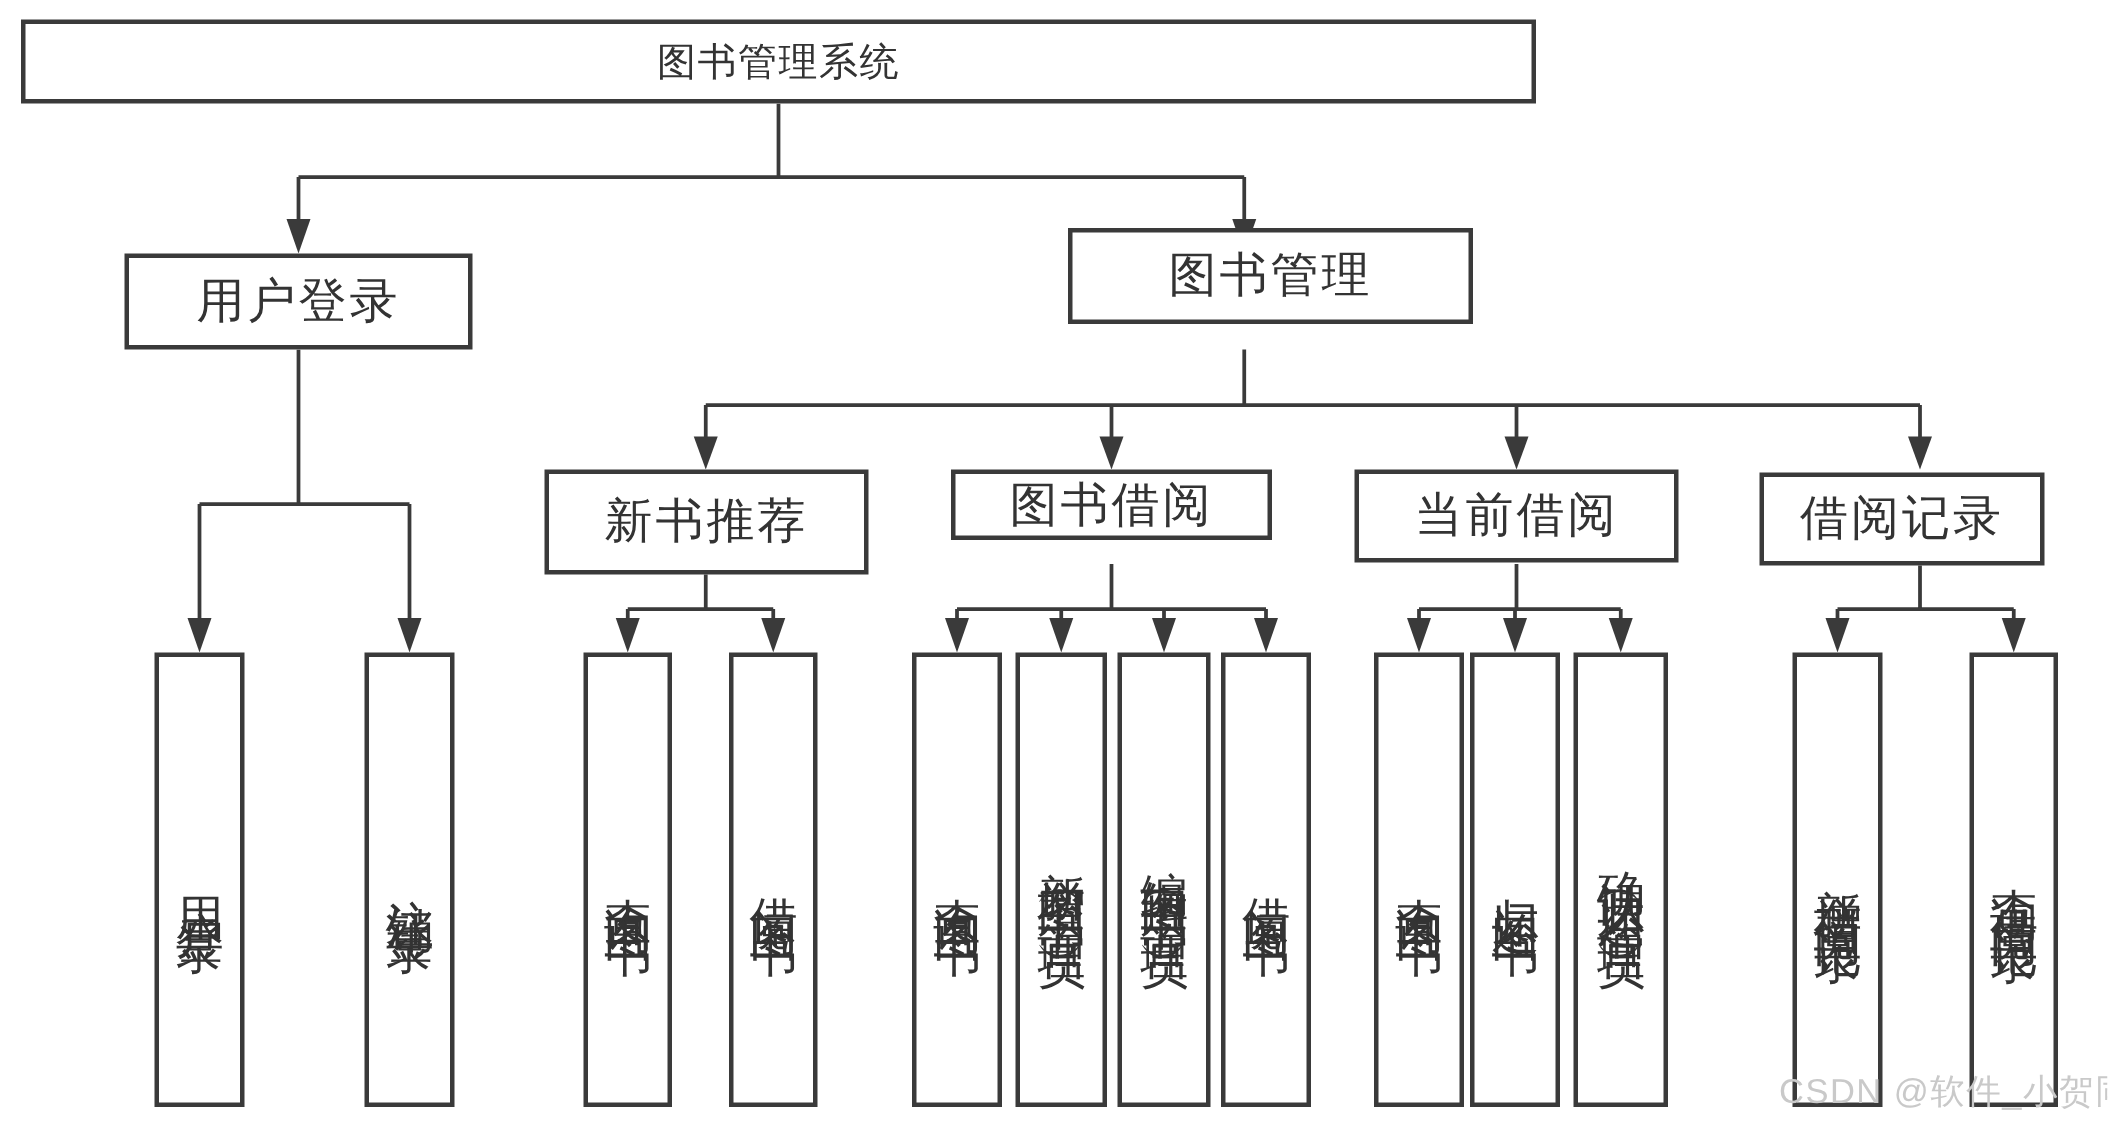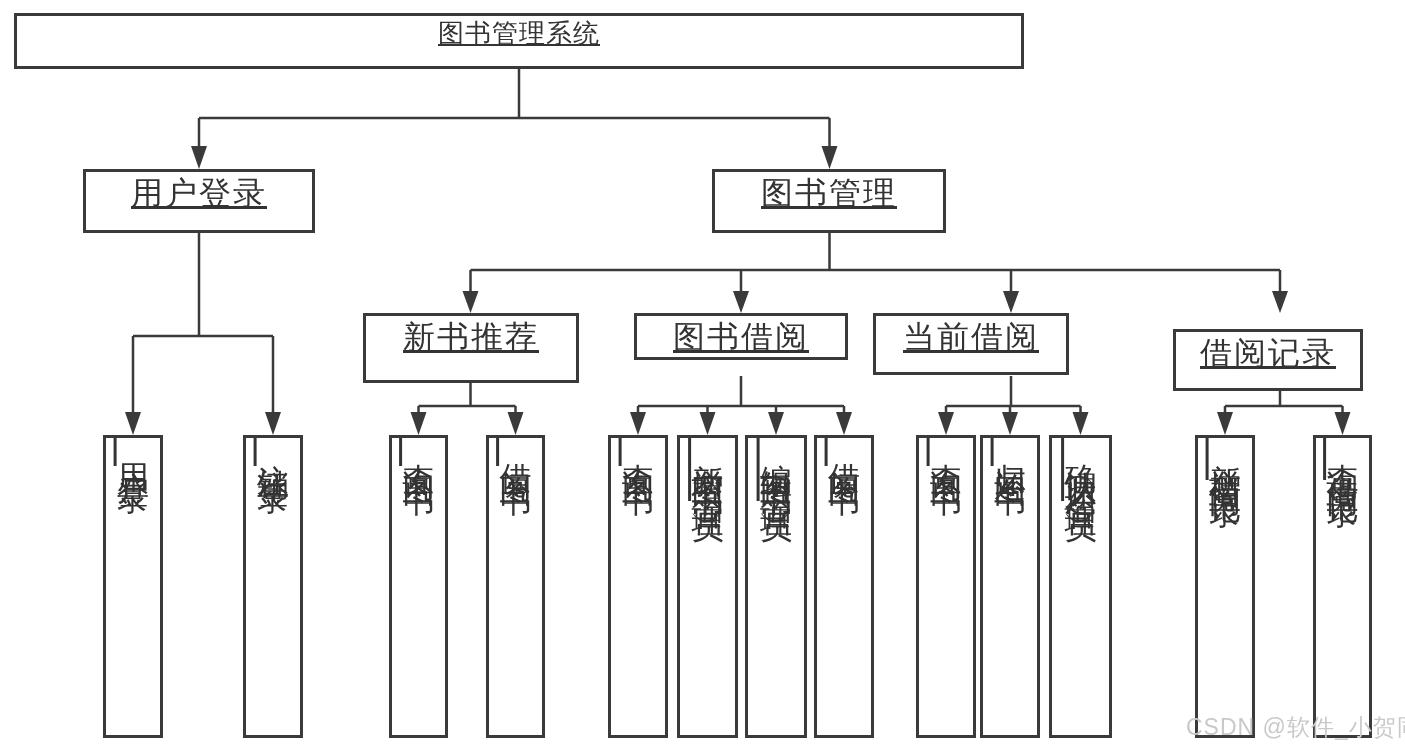--- a/index.html
+++ b/index.html
@@ -17,24 +17,23 @@
     overflow:hidden;
   }
   .connectors{position:absolute;left:0;top:0;z-index:0;}
   .connectors path{fill:none;stroke:var(--line);stroke-width:2.5;}
   .connectors polygon{fill:var(--line);stroke:none;}
   .box{
     position:absolute;
     box-sizing:border-box;
     border:3px solid var(--line);
     background:#ffffff;
-    display:flex;justify-content:center;
+    display:flex;align-items:center;justify-content:center;
     color:var(--text);
     z-index:1;
-    text-decoration:underline;
   }
   .lbl{
     font-size:32px;
     letter-spacing:2px;
     white-space:nowrap;
     color:var(--text);
   }
   .root .lbl{font-size:26px;letter-spacing:1px;}
   .vert .lbl{
     writing-mode:vertical-rl;
@@ -101,34 +100,34 @@
     </g>
   </svg>
 
   <div class="box root" style="left:14px;top:13px;width:1010px;height:56px;">
     <span class="lbl">图书管理系统</span>
   </div>
 
   <div class="box" style="left:83px;top:169px;width:232px;height:64px;">
     <span class="lbl">用户登录</span>
   </div>
-  <div class="box" style="left:712px;top:169px;width:234px;height:64px;">
+  <div class="box" style="left:712px;top:152px;width:270px;height:64px;">
     <span class="lbl">图书管理</span>
   </div>
 
   <div class="box" style="left:363px;top:313px;width:216px;height:70px;">
     <span class="lbl">新书推荐</span>
   </div>
   <div class="box" style="left:634px;top:313px;width:214px;height:47px;">
     <span class="lbl">图书借阅</span>
   </div>
-  <div class="box" style="left:873px;top:313px;width:196px;height:62px;">
+  <div class="box" style="left:903px;top:313px;width:216px;height:62px;">
     <span class="lbl">当前借阅</span>
   </div>
-  <div class="box" style="left:1173px;top:329px;width:190px;height:62px;">
+  <div class="box" style="left:1173px;top:315px;width:190px;height:62px;">
     <span class="lbl">借阅记录</span>
   </div>
 
   <div class="box vert" style="left:103px;top:435px;width:60px;height:303px;">
     <span class="lbl">用户登录</span>
   </div>
   <div class="box vert" style="left:243px;top:435px;width:60px;height:303px;">
     <span class="lbl">注销登录</span>
   </div>
 

